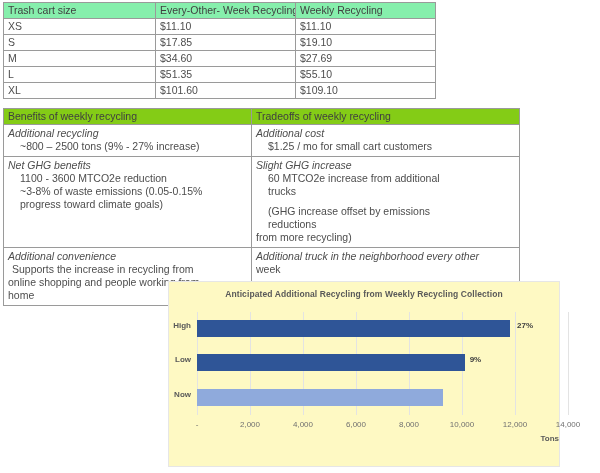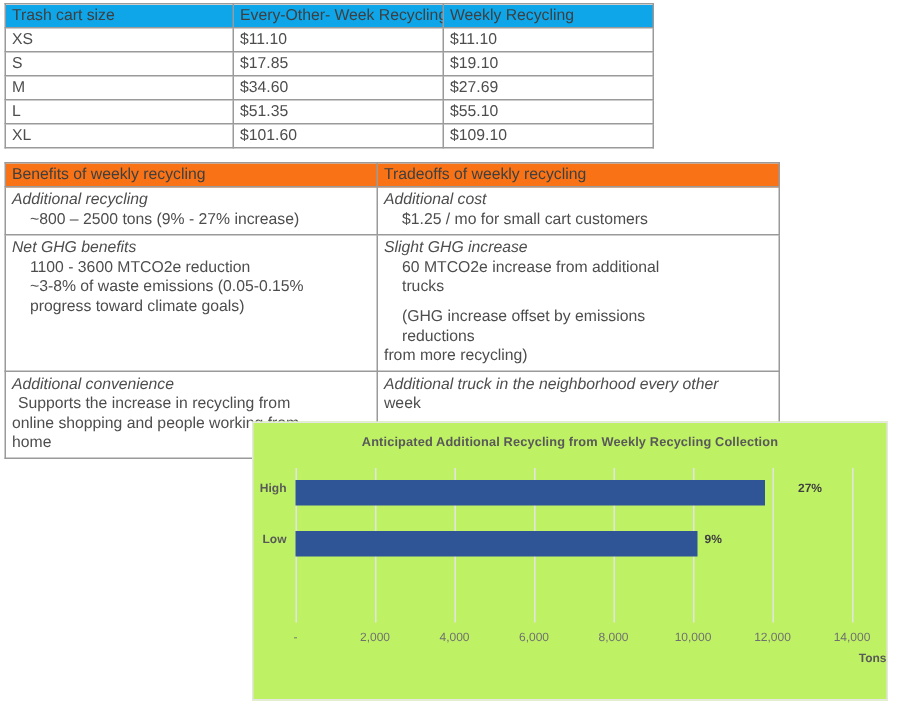--- a/index.html
+++ b/index.html
@@ -32,21 +32,21 @@
     padding: 1px 4px;
     text-align: left;
     font-weight: normal;
     color: #4d4d4d;
     height: 13px;
     vertical-align: middle;
     white-space: nowrap;
     overflow: hidden;
   }
   #pricing-table thead th {
-    background: #0ea5e9;
+    background: #86efac;
     color: #3f3f3f;
   }
   #pricing-table col.c1 { width: 152px; }
   #pricing-table col.c2 { width: 140px; }
   #pricing-table col.c3 { width: 140px; }
 
   
   #tradeoffs-table {
     position: absolute;
     left: 3px;
@@ -59,44 +59,44 @@
   }
   #tradeoffs-table td, #tradeoffs-table th {
     border: 1px solid #9a9a9a;
     padding: 2px 4px 3px 4px;
     text-align: left;
     font-weight: normal;
     color: #4d4d4d;
     vertical-align: top;
   }
   #tradeoffs-table thead th {
-    background: #f97316;
+    background: #84cc16;
     color: #3f3f3f;
     padding-top: 1px;
     padding-bottom: 1px;
     height: 13px;
     vertical-align: middle;
   }
   #tradeoffs-table col.b1 { width: 248px; }
   #tradeoffs-table col.b2 { width: 268px; }
   .cell-head { display: block; font-style: italic; }
   .cell-sub  { display: block; padding-left: 12px; }
   .cell-sub2 { display: block; padding-left: 0px; }
   .gap-wide  { display: inline-block; width: 56px; }
   .gap-mid   { display: inline-block; width: 48px; }
   .spacer-line { display: block; height: 7px; }
 
   
   #recycling-chart {
     position: absolute;
     left: 168px;
     top: 281px;
-    width: 424px;
+    width: 392px;
     height: 186px;
-    background: #bef264;
+    background: #fef9c3;
     border: 1px solid #e6e6e6;
     box-sizing: border-box;
   }
   #chart-title {
     position: absolute;
     left: 0;
     top: 7px;
     width: 100%;
     text-align: center;
     font-size: 8.5px;
@@ -281,26 +281,30 @@
       <div class="gridline" style="left: 53px;"></div>
       <div class="gridline" style="left: 106px;"></div>
       <div class="gridline" style="left: 159px;"></div>
       <div class="gridline" style="left: 212px;"></div>
       <div class="gridline" style="left: 265px;"></div>
       <div class="gridline" style="left: 318px;"></div>
       <div class="gridline" style="left: 371px;"></div>
       <div class="bar-row" style="top: 0px; height: 34.3333px;">
         <div class="cat-label">High</div>
         <div class="bar dark" style="width: 312.7px; background: rgb(47, 85, 151);"></div>
-        <div class="bar-value" style="left: 335px;">27%</div>
+        <div class="bar-value" style="left: 320px;">27%</div>
       </div>
       <div class="bar-row" style="top: 34.3333px; height: 34.3333px;">
         <div class="cat-label">Low</div>
         <div class="bar dark" style="width: 267.65px; background: rgb(47, 85, 151);"></div>
         <div class="bar-value" style="left: 272.65px;">9%</div>
+      </div>
+      <div class="bar-row" style="top: 68.6667px; height: 34.3333px;">
+        <div class="cat-label">Now</div>
+        <div class="bar light" style="width: 246.45px; background: rgb(143, 170, 220);"></div>
       </div>
     </div>
   <div id="x-axis-labels">
       <div class="x-tick" style="left: 0px;">-</div>
       <div class="x-tick" style="left: 53px;">2,000</div>
       <div class="x-tick" style="left: 106px;">4,000</div>
       <div class="x-tick" style="left: 159px;">6,000</div>
       <div class="x-tick" style="left: 212px;">8,000</div>
       <div class="x-tick" style="left: 265px;">10,000</div>
       <div class="x-tick" style="left: 318px;">12,000</div>

